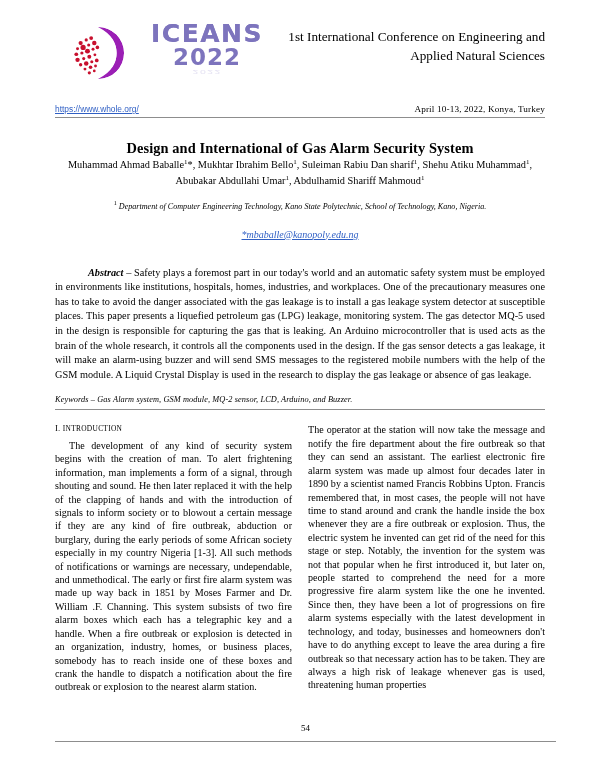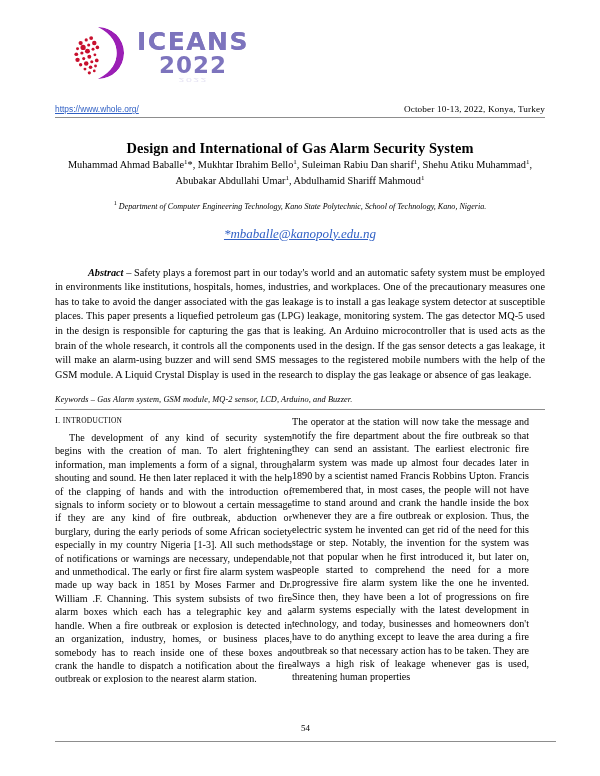--- a/index.html
+++ b/index.html
@@ -26,22 +26,22 @@
   .header {
     display: flex;
     align-items: flex-start;
     justify-content: space-between;
     padding-top: 22px;
     height: 86px;
     box-sizing: border-box;
   }
   .logo-block {
     display: flex;
-    align-items: flex-end;
-    gap: 8px;
+    align-items: flex-start;
+    gap: 22px;
     padding-left: 12px;
   }
   .logo-mark { width: 62px; height: 62px; display: block; }
   .logo-word {
     display: flex;
     flex-direction: column;
     align-items: center;
     line-height: 0.95;
   }
   .logo-iceans {
@@ -126,21 +126,21 @@
     margin-top: 10px;
     padding: 0 22px;
   }
   .affiliation sup { font-size: 6px; font-style: normal; }
   .email-line {
     text-align: center;
     margin-top: 11px;
   }
   .email-link {
     font-style: italic;
-    font-size: 13px;
+    font-size: 10px;
     color: #2f5fc4;
     text-decoration: underline;
   }
 
   
   .abstract {
     margin-top: 24px;
     font-size: 10.3px;
     line-height: 1.42;
     text-align: justify;
@@ -155,21 +155,22 @@
   }
   .rule-thin {
     border: 0;
     border-top: 1px solid #8d8d8d;
     margin: 5px 0 0 0;
   }
 
   
   .columns {
     display: flex;
-    margin-top: 5px;
+    gap: 16px;
+    margin-top: 13px;
   }
   .col {
     width: 237px;
     font-size: 10.1px;
     line-height: 1.33;
     text-align: justify;
   }
   .section-head {
     font-size: 8.6px;
     margin-bottom: 4px;
@@ -243,25 +244,26 @@
             <circle cx="44" cy="79" r="2.2"></circle>
           </g>
         </g>
       </svg>
       <div class="logo-word">
         <div class="logo-iceans">ICEANS</div>
         <div class="logo-year">2022</div>
         <div class="logo-reflection">2022</div>
       </div>
     </div>
+    <div class="conf-title">1st International Conference on Engineering and Applied Natural Sciences</div>
   </div>
 
   <div class="meta-row">
     <a class="site-link" href="#">https://www.whole.org/</a>
-    <div class="meta-date">October 10-13, 2022, Konya, Turkey</div>
+    <div class="meta-date">April 10-13, 2022, Konya, Turkey</div>
   </div>
   <hr class="rule">
 
   <div class="paper-title">Design and International of Gas Alarm Security System</div>
   <div class="authors">Muhammad Ahmad Baballe<sup>1</sup>*, Mukhtar Ibrahim Bello<sup>1</sup>, Suleiman Rabiu Dan sharif<sup>1</sup>, Shehu Atiku Muhammad<sup>1</sup>, Abubakar Abdullahi Umar<sup>1</sup>, Abdulhamid Shariff Mahmoud<sup>1</sup></div>
   <div class="affiliation"><sup>1</sup> Department of Computer Engineering Technology, Kano State Polytechnic, School of Technology, Kano, Nigeria.</div>
   <div class="email-line">
     <a class="email-link" href="#">*mbaballe@kanopoly.edu.ng</a>
   </div>
 

